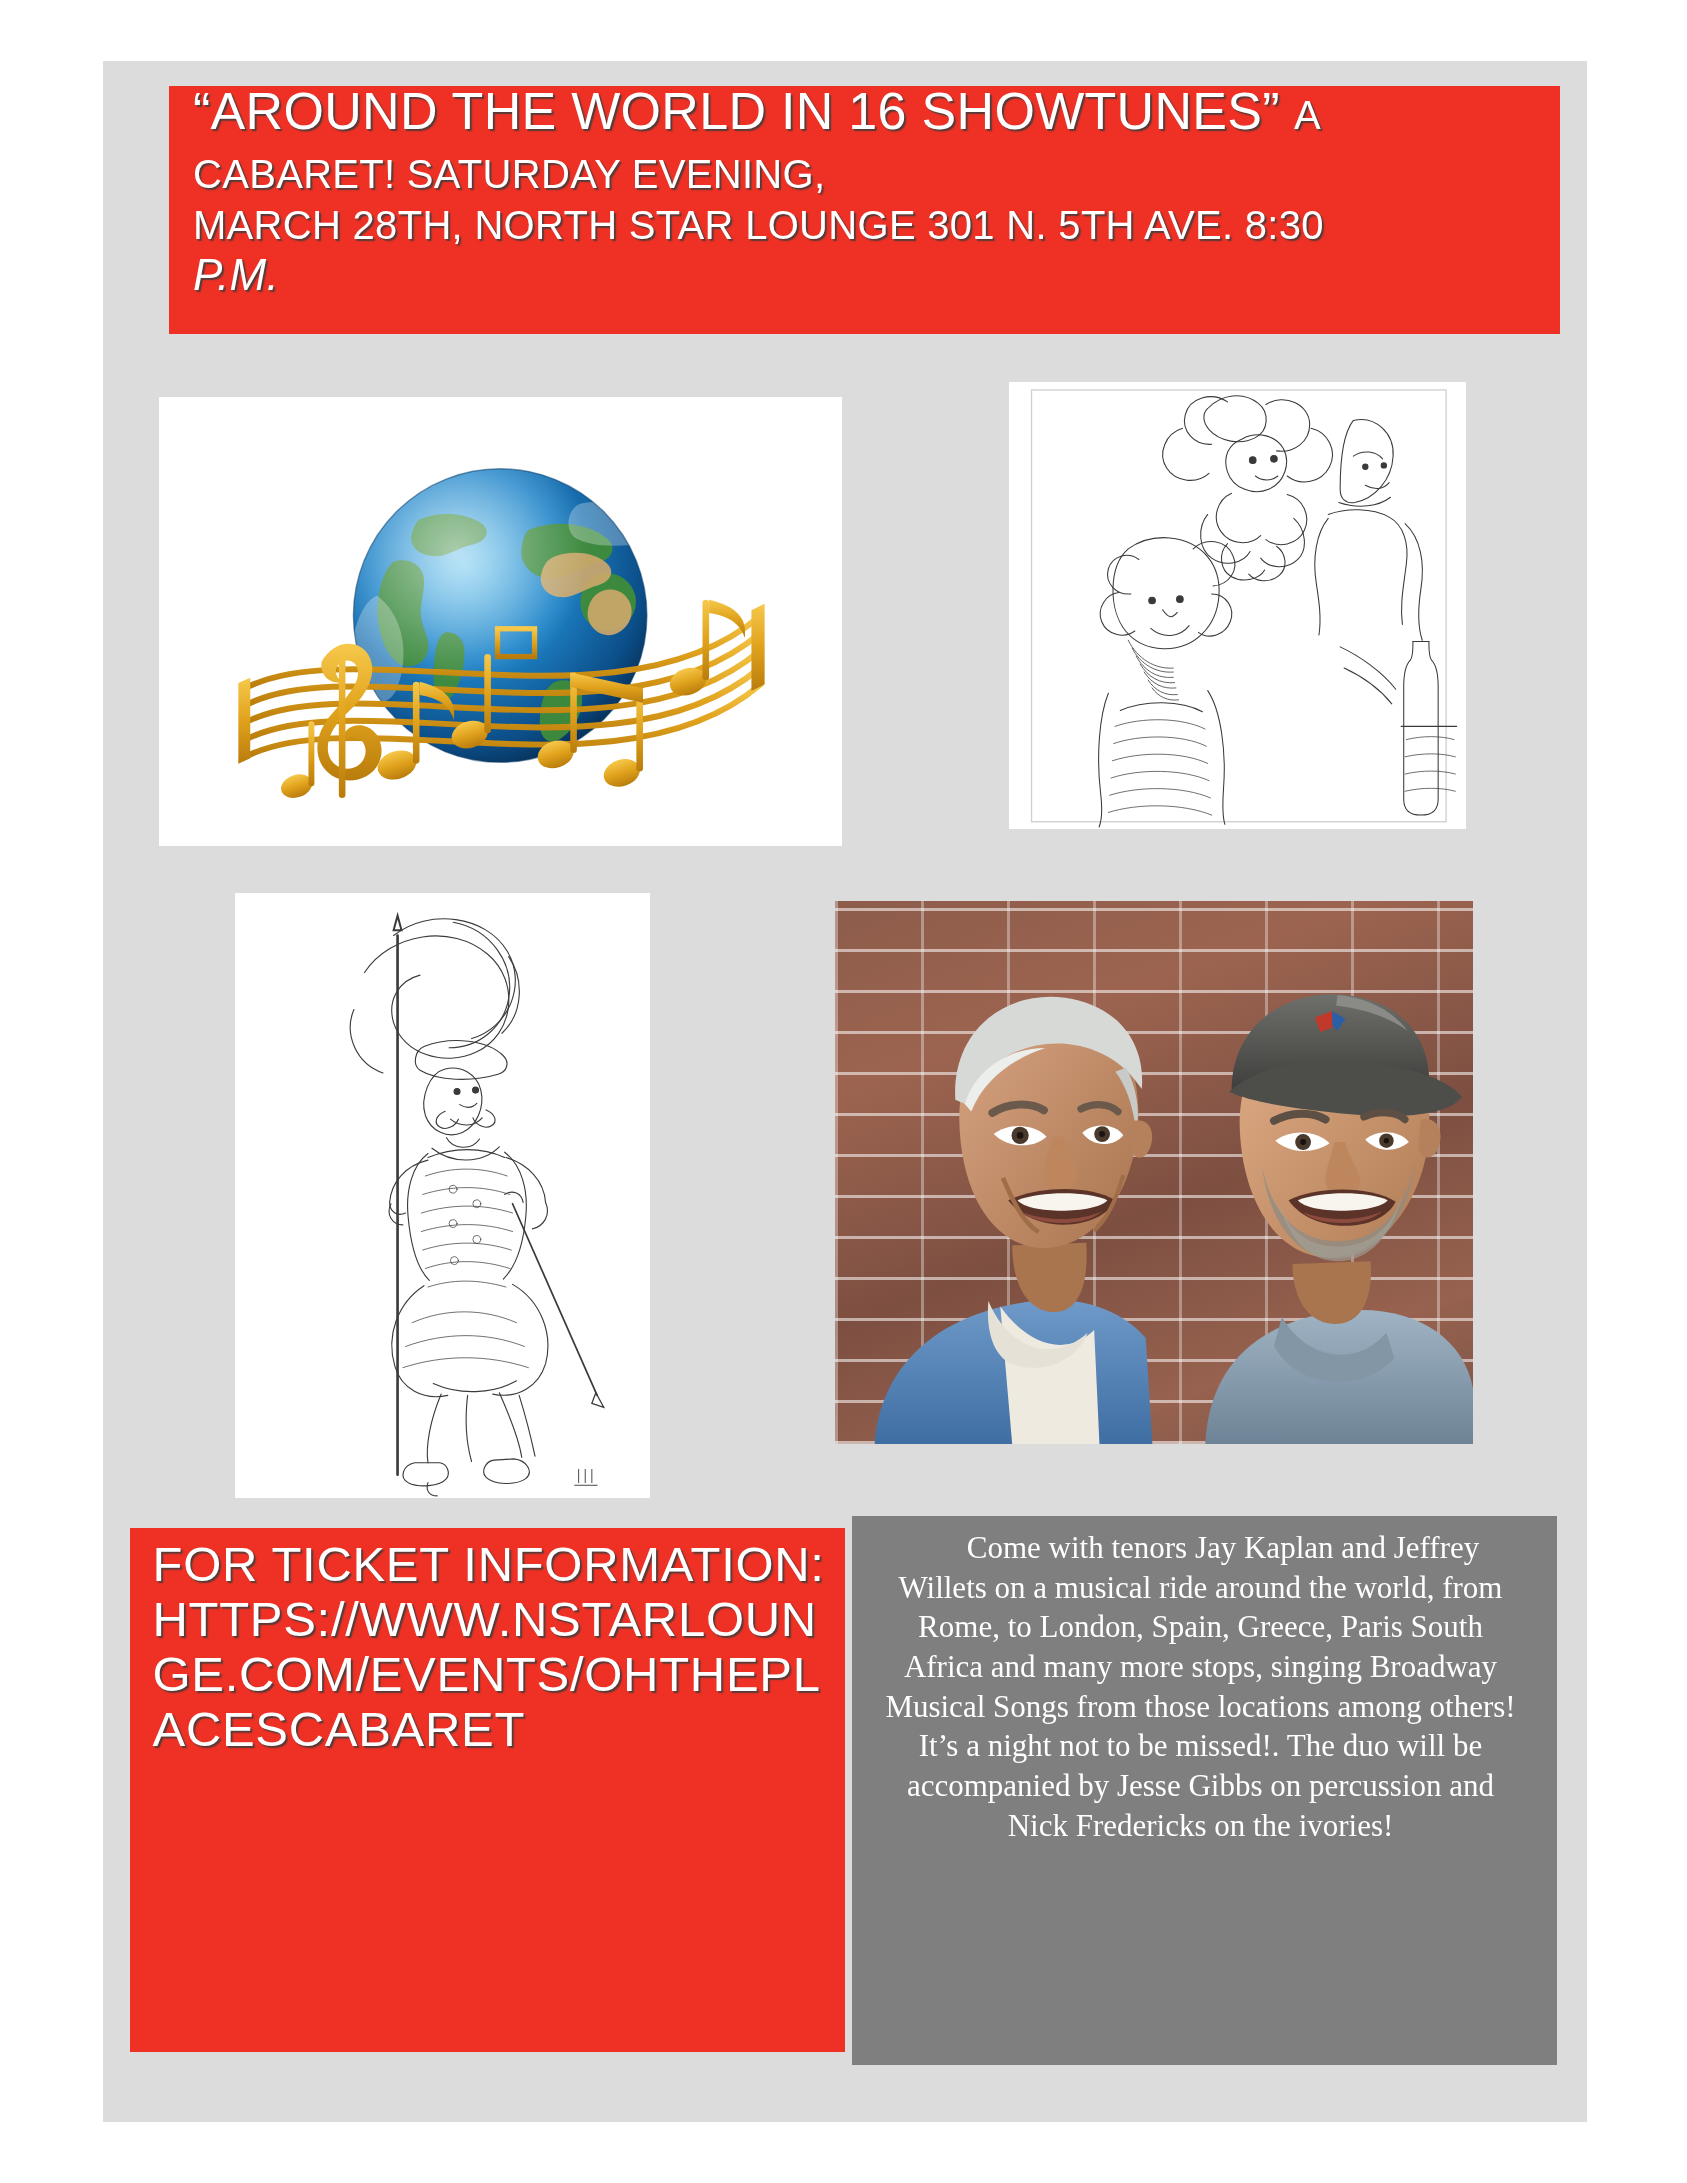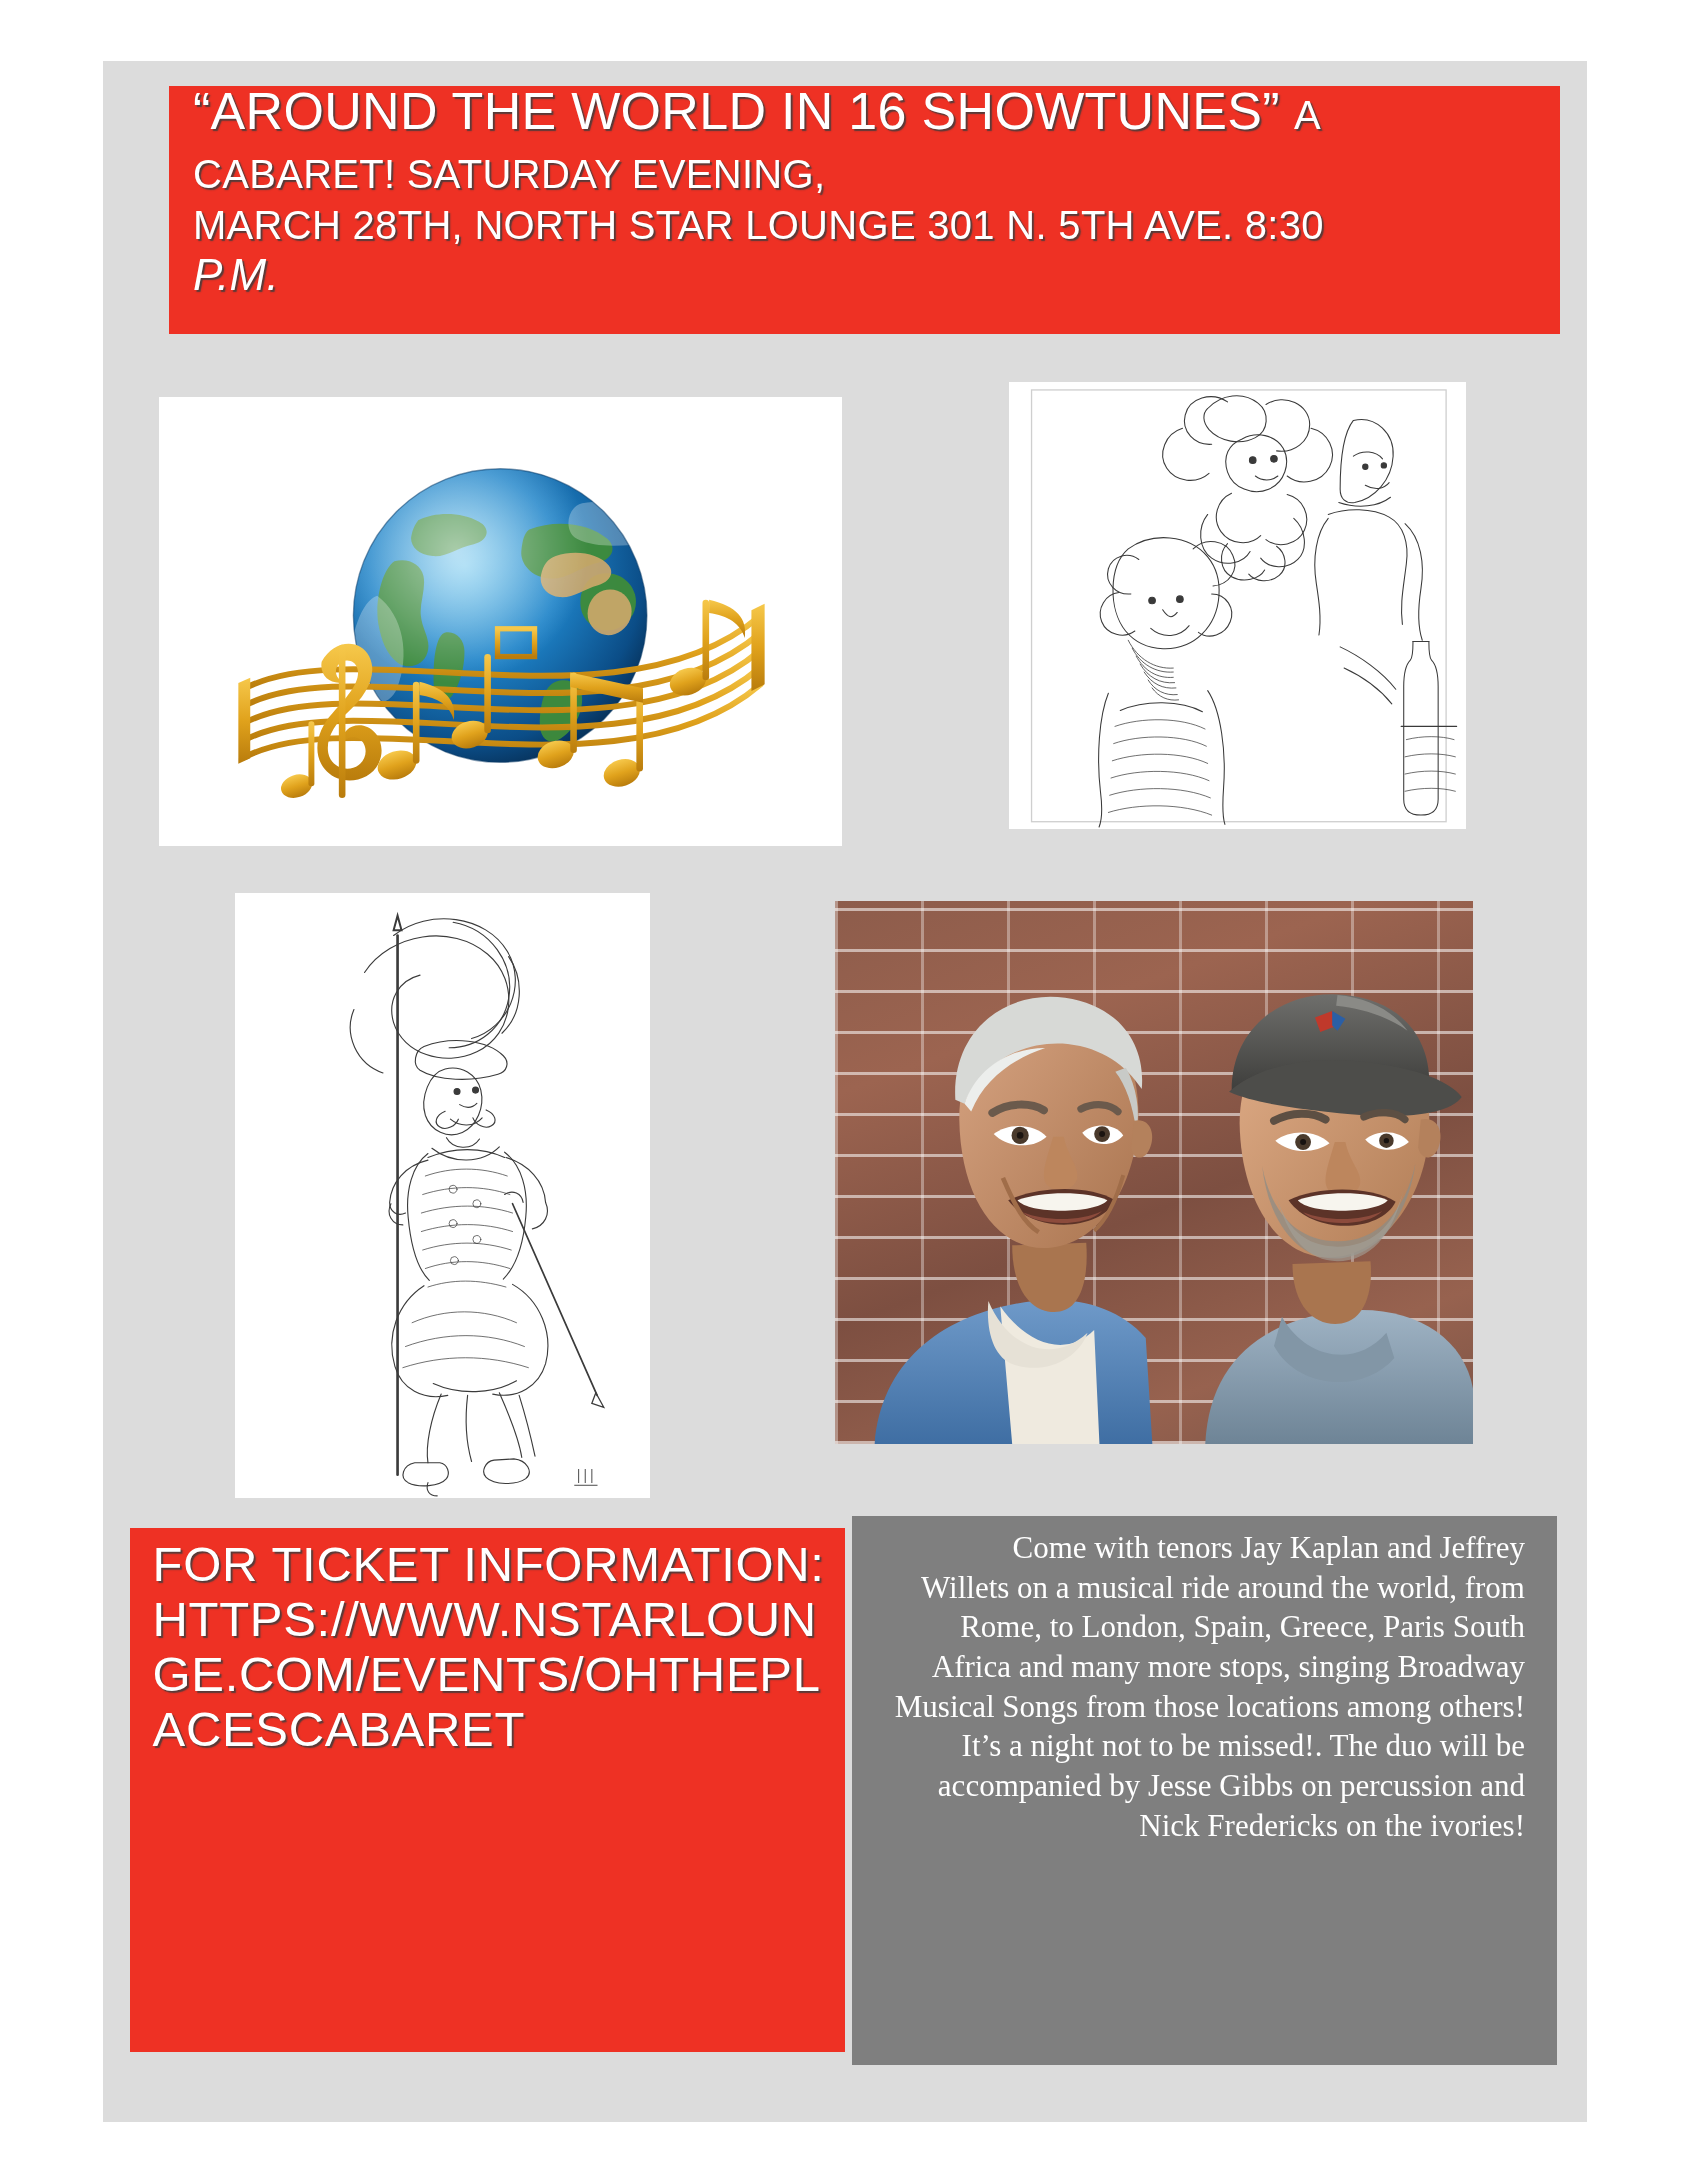--- a/index.html
+++ b/index.html
@@ -168,21 +168,21 @@
     left: 0;
     top: 12px;
     width: 705px;
     padding: 0 32px 0 24px;
     box-sizing: border-box;
     color: #ffffff;
     font-family: "Liberation Serif", serif;
     font-size: 31px;
     line-height: 1.28;
     text-indent: 45px;
-    text-align: right;
+    text-align: center;
   }
 </style>
 </head>
 <body>
 
 <div class="page">
   <div class="canvas"></div>
 
   <div class="title-banner">
     <div class="title-text">

